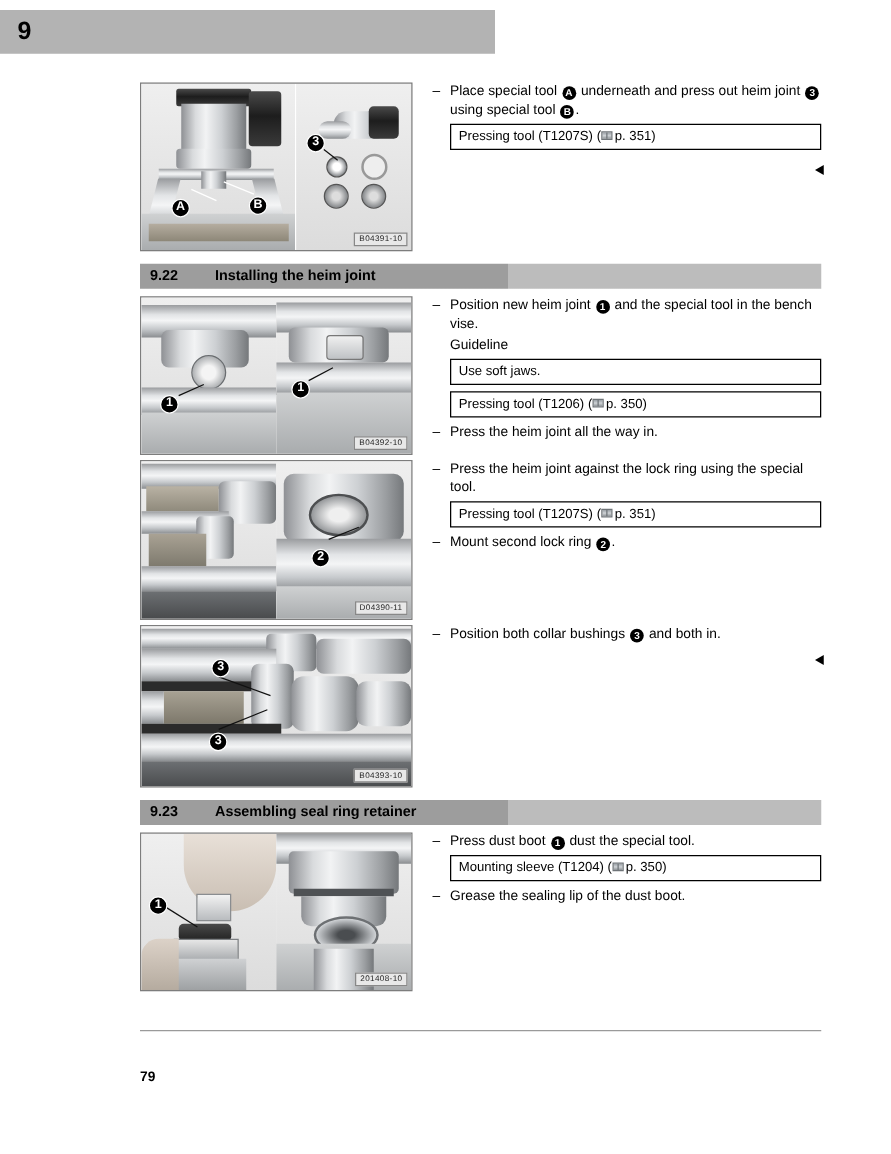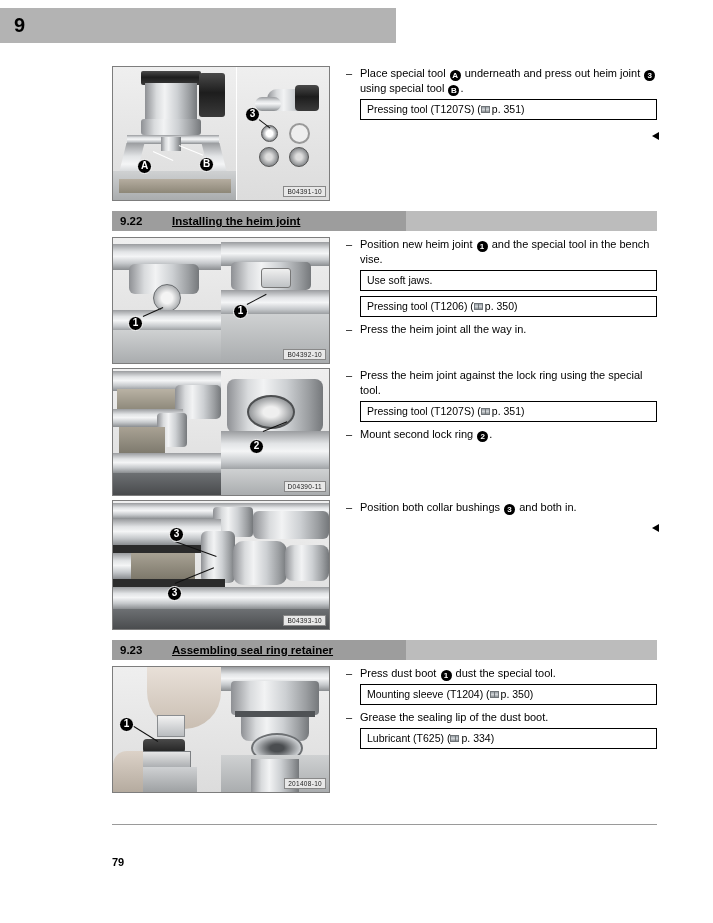--- a/index.html
+++ b/index.html
@@ -233,21 +233,20 @@
   }
   .section-num {
     font-size: 11.5px;
     font-weight: bold;
     margin-left: 8px;
     width: 52px;
   }
   .section-name {
     font-size: 11.5px;
     font-weight: bold;
-    text-decoration: underline;
   }
 
   
   .footer-rule {
     position: absolute;
     left: 112px;
     top: 824px;
     width: 545px;
     height: 1px;
     background: #9a9a9a;
@@ -344,20 +343,21 @@
         </div>
       </div>
       <div class="caption">B04392-10</div>
     </div>
 
     <div class="instr">
       <div class="step">
         <span class="dash">–</span>
         <span class="step-text"><span>Position new heim joint</span> <span class="inline-cal">1</span> <span>and the special tool in the bench vise.</span></span>
       </div>
+      <div class="sub-label">Guideline</div>
       <div class="specbox">Use soft jaws.</div>
       <div class="specbox">
         <span>Pressing tool (T1206)</span>
         <span>(<span class="bookicon"></span><span>p. 350</span>)</span>
       </div>
       <div class="step">
         <span class="dash">–</span>
         <span class="step-text">Press the heim joint all the way in.</span>
       </div>
     </div>
@@ -476,23 +476,19 @@
         <span class="step-text"><span>Press dust boot</span> <span class="inline-cal">1</span> <span>dust the special tool.</span></span>
       </div>
       <div class="specbox">
         <span>Mounting sleeve (T1204)</span>
         <span>(<span class="bookicon"></span><span>p. 350</span>)</span>
       </div>
       <div class="step">
         <span class="dash">–</span>
         <span class="step-text">Grease the sealing lip of the dust boot.</span>
       </div>
-      <div class="specbox">
-        <span>Lubricant (T625)</span>
-        <span>(<span class="bookicon"></span><span>p. 334</span>)</span>
-      </div>
     </div>
   </div>
 
 </div>
 
 <div class="footer-rule"></div>
 <div class="page-num">79</div>
 
 </body></html>

